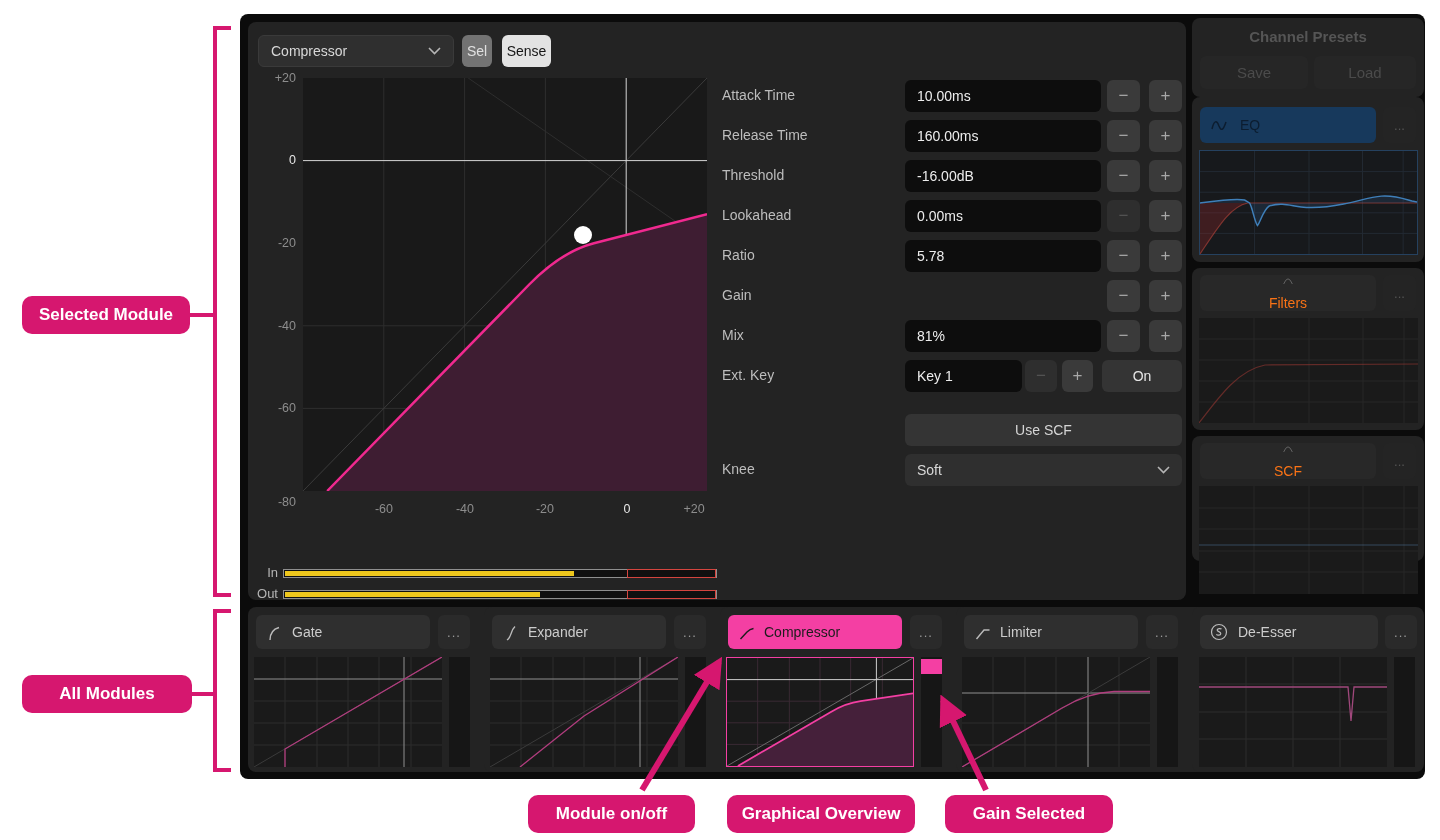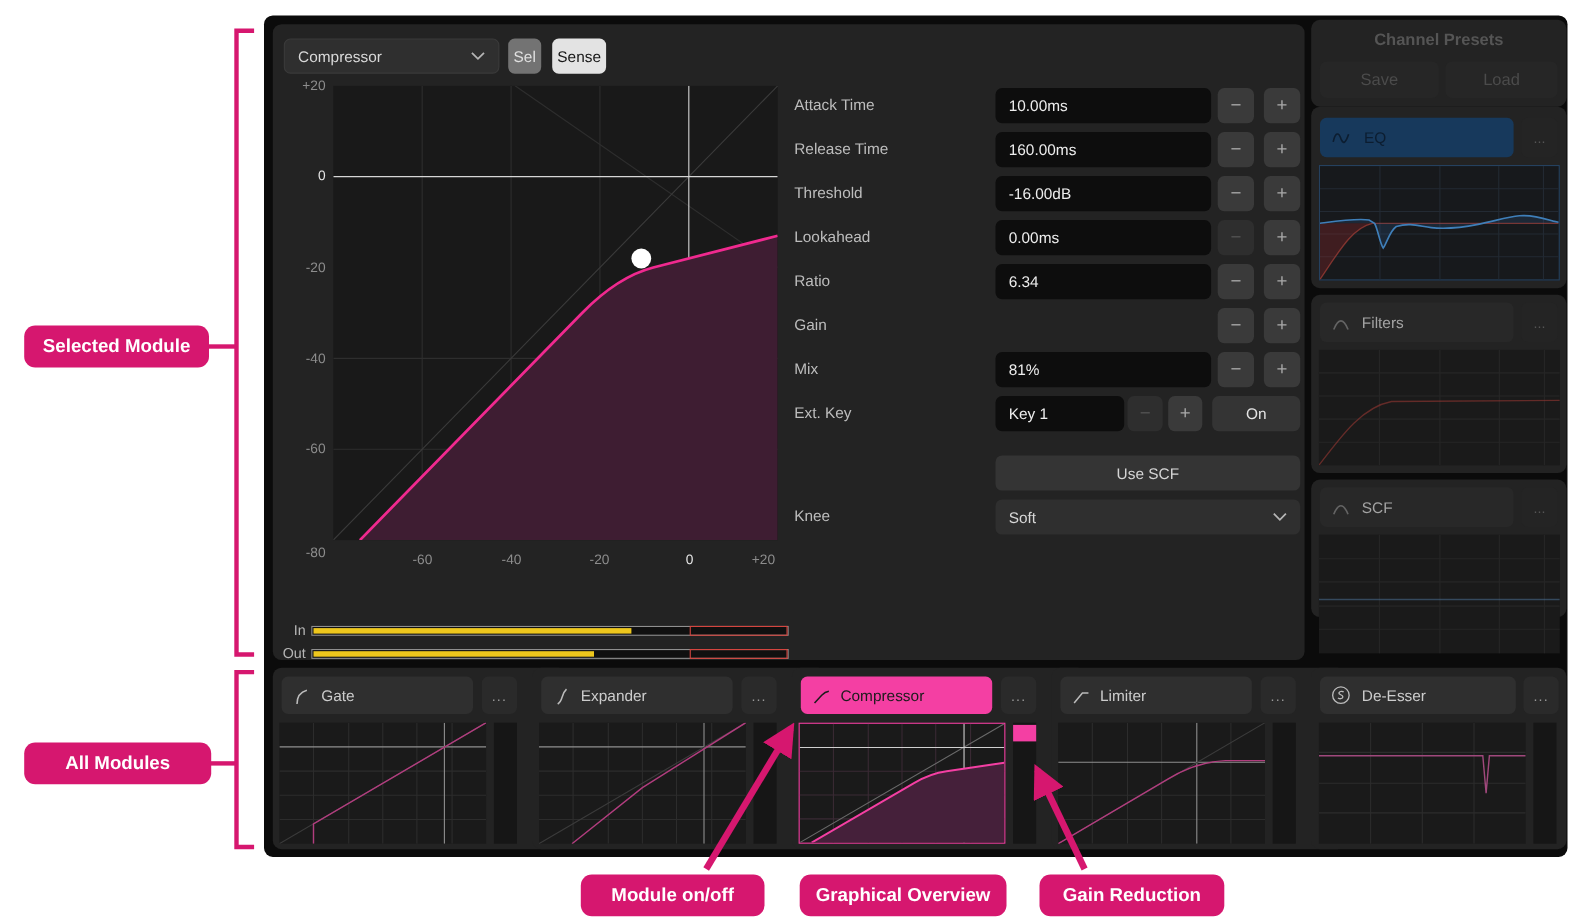--- a/index.html
+++ b/index.html
@@ -66,21 +66,21 @@
                 font-size:15px; display:flex; align-items:center; justify-content:center; }
   #eq-card { left:952px; top:83px; width:232px; height:165px; }
   #filters-card { left:952px; top:254px; width:232px; height:162px; }
   #scf-card { left:952px; top:422px; width:232px; height:125px;padding-left:41px; }
   .rside-btn { position:absolute; left:8px; width:176px; height:36px; border-radius:6px; display:flex;
                align-items:center; gap:10px; padding:0 10px; font-size:14px; }
   .rside-more { position:absolute; left:191px; width:33px; height:36px; border-radius:6px; background:#242424;
                 color:#555; font-size:13px; display:flex; align-items:center; justify-content:center; }
   .rgraph { position:absolute; left:7px; width:219px; background:#17191c; }
   #eq-head { top:10px; background:#17395c; color:#0c1d30; }
-  #filters-head, #scf-head { top:7px; background:#282828; color:#a3a3a3; }
+  #filters-head, #scf-head { top:7px; background:#282828; color:#f97316;flex-direction:column; }
 
   
   .badge { position:absolute; height:38px; background:#d6176f; border-radius:10px; color:#fff;
            font-weight:bold; font-size:17px; display:flex; align-items:center; justify-content:center; }
   #ann-svg { left:0; top:0; pointer-events:none; }
   svg { display:block; }
 </style>
 </head>
 <body>
 
@@ -139,21 +139,21 @@
     <div class="vbox" style="top:138px">-16.00dB</div>
     <div class="step m1" style="top:138px">−</div>
     <div class="step p1" style="top:138px">+</div>
 
     <span class="plabel" style="top:185px">Lookahead</span>
     <div class="vbox" style="top:178px">0.00ms</div>
     <div class="step m1 dis" style="top:178px">−</div>
     <div class="step p1" style="top:178px">+</div>
 
     <span class="plabel" style="top:225px">Ratio</span>
-    <div class="vbox" style="top:218px">6.34</div>
+    <div class="vbox" style="top:218px">5.78</div>
     <div class="step m1" style="top:218px">−</div>
     <div class="step p1" style="top:218px">+</div>
 
     <span class="plabel" style="top:265px">Gain</span>
     <div class="step m1" style="top:258px">−</div>
     <div class="step p1" style="top:258px">+</div>
 
     <span class="plabel" style="top:305px">Mix</span>
     <div class="vbox" style="top:298px">81%</div>
     <div class="step m1" style="top:298px">−</div>
@@ -425,13 +425,13 @@
   <path d="M231,611 L215,611 L215,770 L231,770" fill="none" stroke="#d6176f" stroke-width="4"></path>
   <line x1="191" y1="694" x2="215" y2="694" stroke="#d6176f" stroke-width="4"></line>
   <line x1="642" y1="790" x2="719" y2="662" stroke="#d6176f" stroke-width="6" marker-end="url(#ah)"></line>
   <line x1="986" y1="790" x2="943" y2="700" stroke="#d6176f" stroke-width="6" marker-end="url(#ah)"></line>
 </svg>
 
 <div class="badge" style="left:22px; top:296px; width:168px">Selected Module</div>
 <div class="badge" style="left:22px; top:675px; width:170px">All Modules</div>
 <div class="badge" style="left:528px; top:795px; width:167px">Module on/off</div>
 <div class="badge" style="left:727px; top:795px; width:188px">Graphical Overview</div>
-<div class="badge" style="left:945px; top:795px; width:168px">Gain Reduction</div>
+<div class="badge" style="left:945px; top:795px; width:168px">Gain Selected</div>
 
 </body></html>

